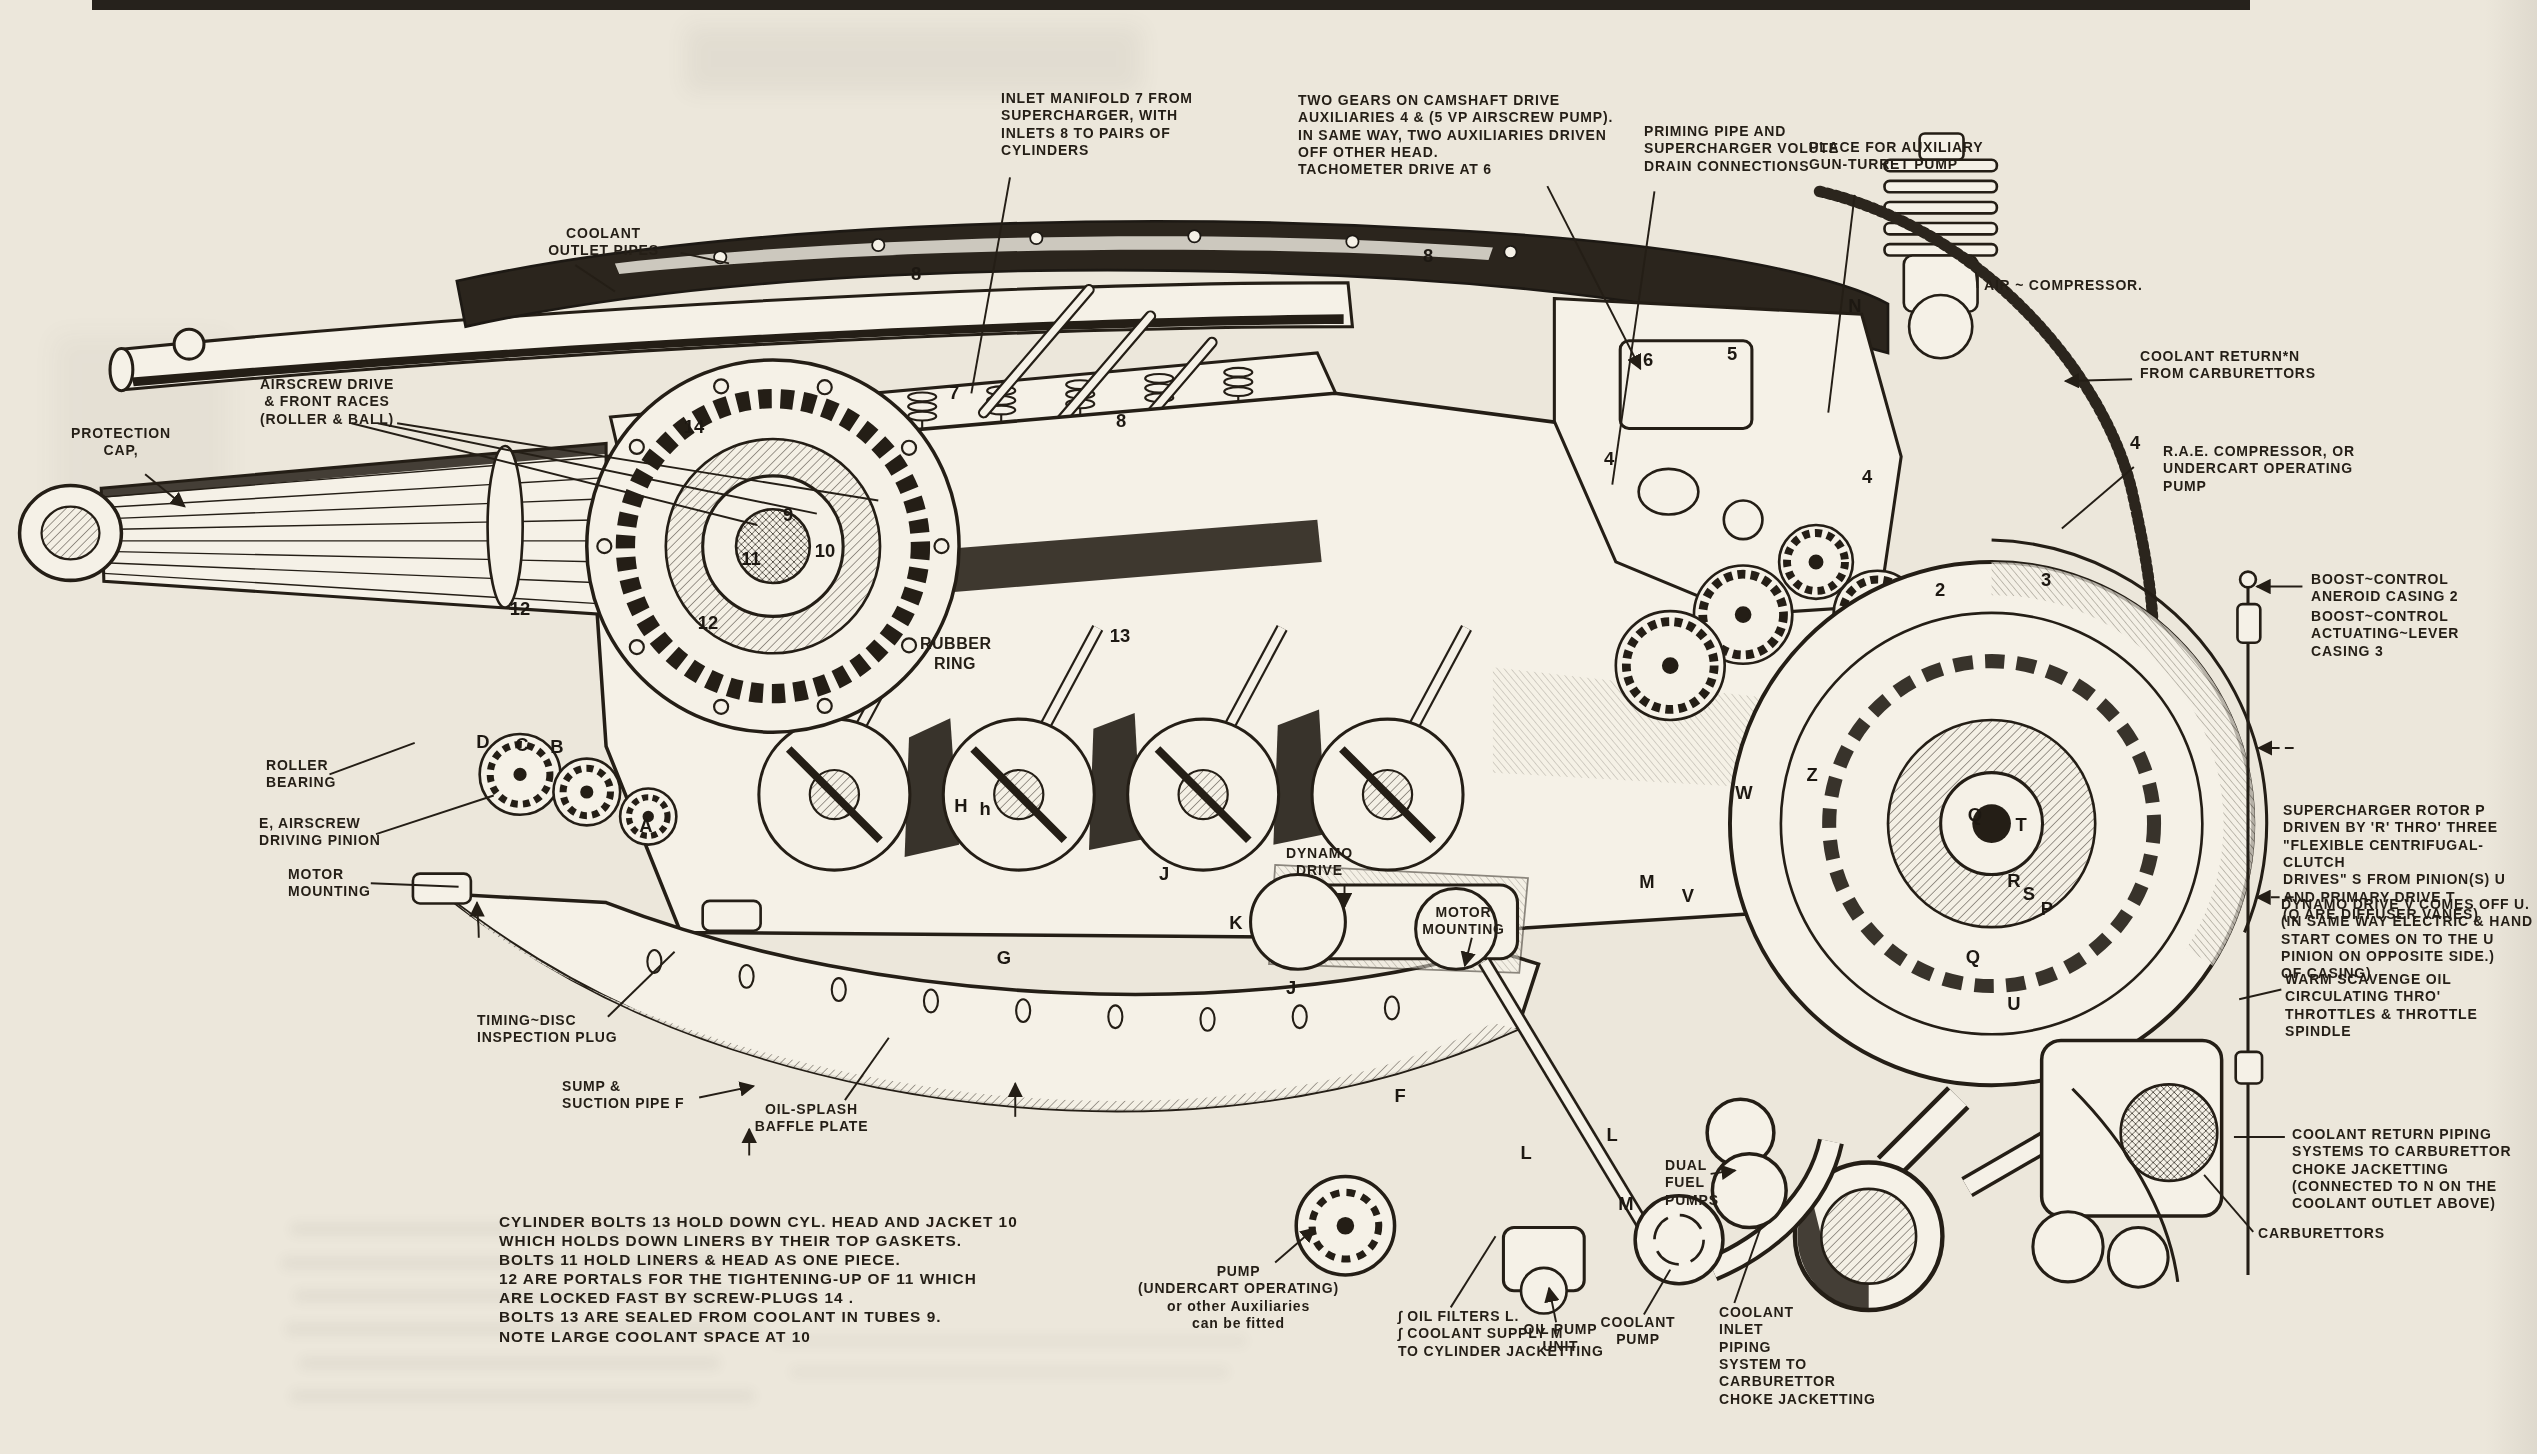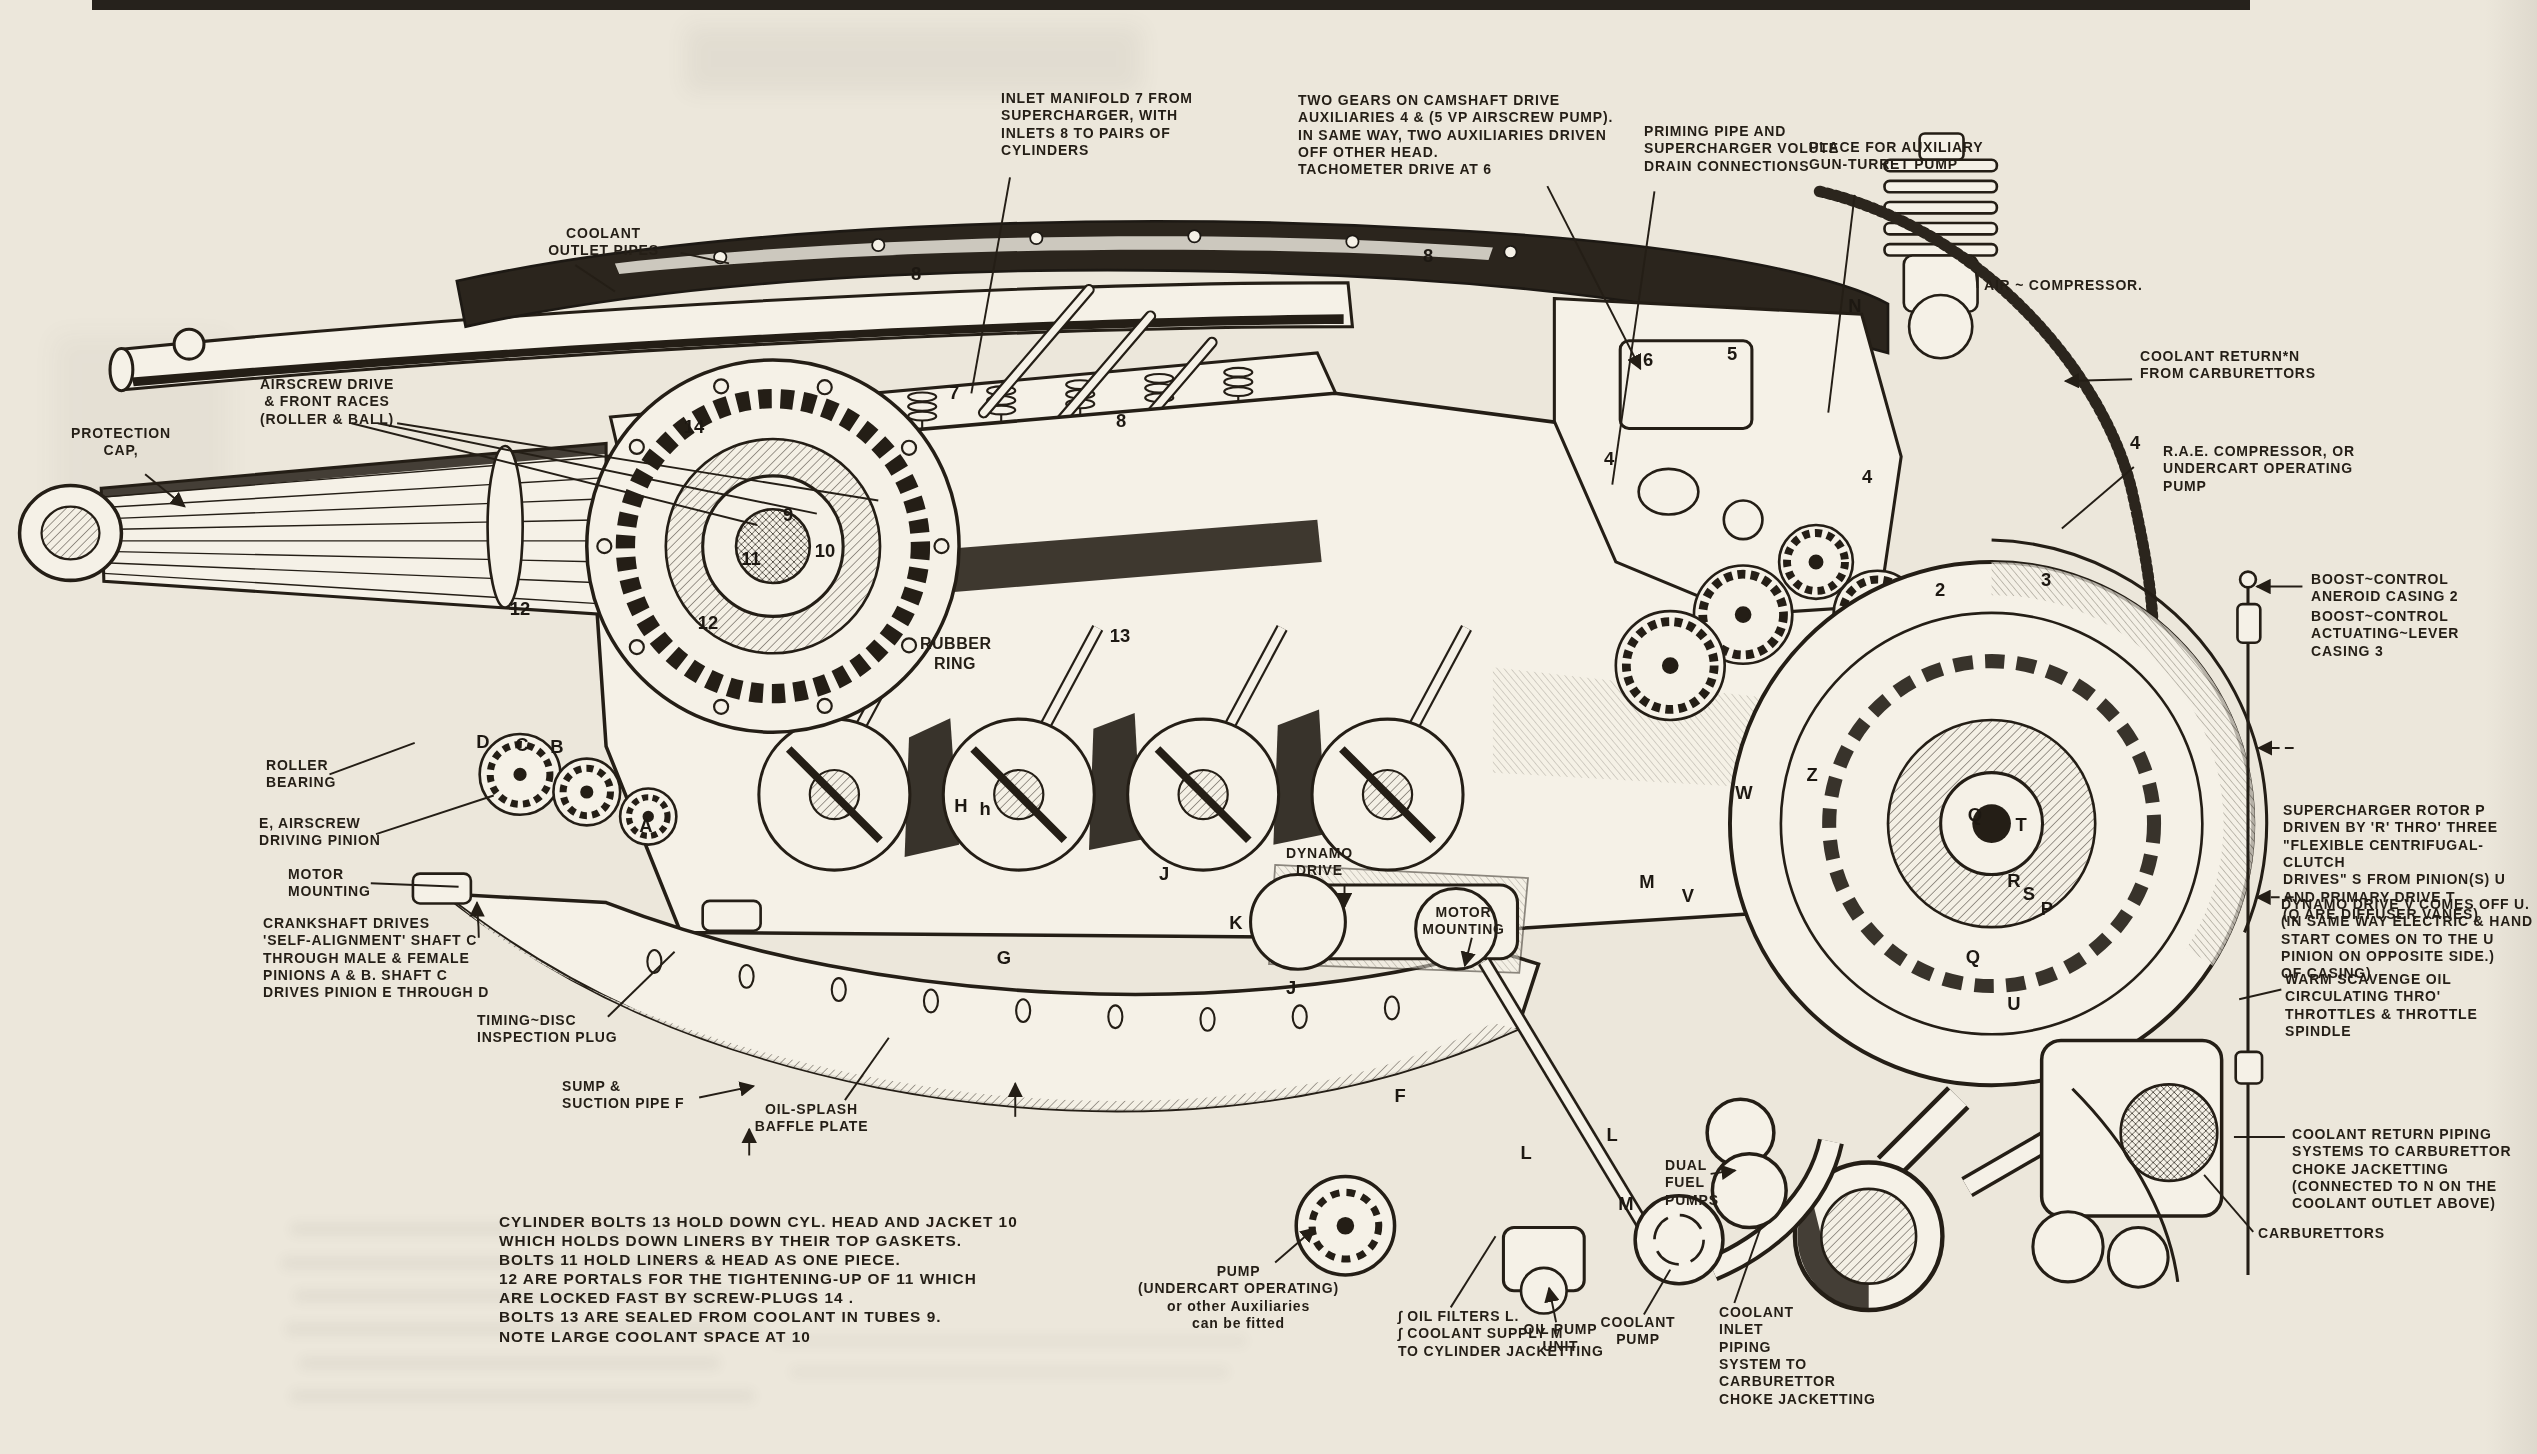--- a/index.html
+++ b/index.html
@@ -472,25 +472,20 @@
 SUCTION PIPE F</div>
   <div class="lbl" style="left:499px;top:1212px;font-size:15.4px;letter-spacing:1px;">CYLINDER BOLTS 13 HOLD DOWN CYL. HEAD AND JACKET 10
 WHICH HOLDS DOWN LINERS BY THEIR TOP GASKETS.
 BOLTS 11 HOLD LINERS &amp; HEAD AS ONE PIECE.
 12 ARE PORTALS FOR THE TIGHTENING-UP OF 11 WHICH
 ARE LOCKED FAST BY SCREW-PLUGS 14 .
 BOLTS 13 ARE SEALED FROM COOLANT IN TUBES 9.
 NOTE LARGE COOLANT SPACE AT 10</div>
   <div class="lbl" style="left:477px;top:1012px;">TIMING~DISC
 INSPECTION PLUG</div>
-  <div class="lbl" style="left:263px;top:915px;">CRANKSHAFT DRIVES
-'SELF-ALIGNMENT' SHAFT C
-THROUGH MALE &amp; FEMALE
-PINIONS A &amp; B.  SHAFT C
-DRIVES PINION E THROUGH D</div>
   <div class="lbl" style="left:288px;top:866px;">MOTOR
 MOUNTING</div>
   <div class="lbl" style="left:259px;top:815px;">E, AIRSCREW
 DRIVING PINION</div>
   <div class="lbl" style="left:266px;top:757px;">ROLLER
 BEARING</div>
   <div class="lbl center" style="left:1278px;top:845px;width:83px;">DYNAMO
 DRIVE</div>
   <div class="lbl center" style="left:1415px;top:904px;width:97px;">MOTOR
 MOUNTING</div>

